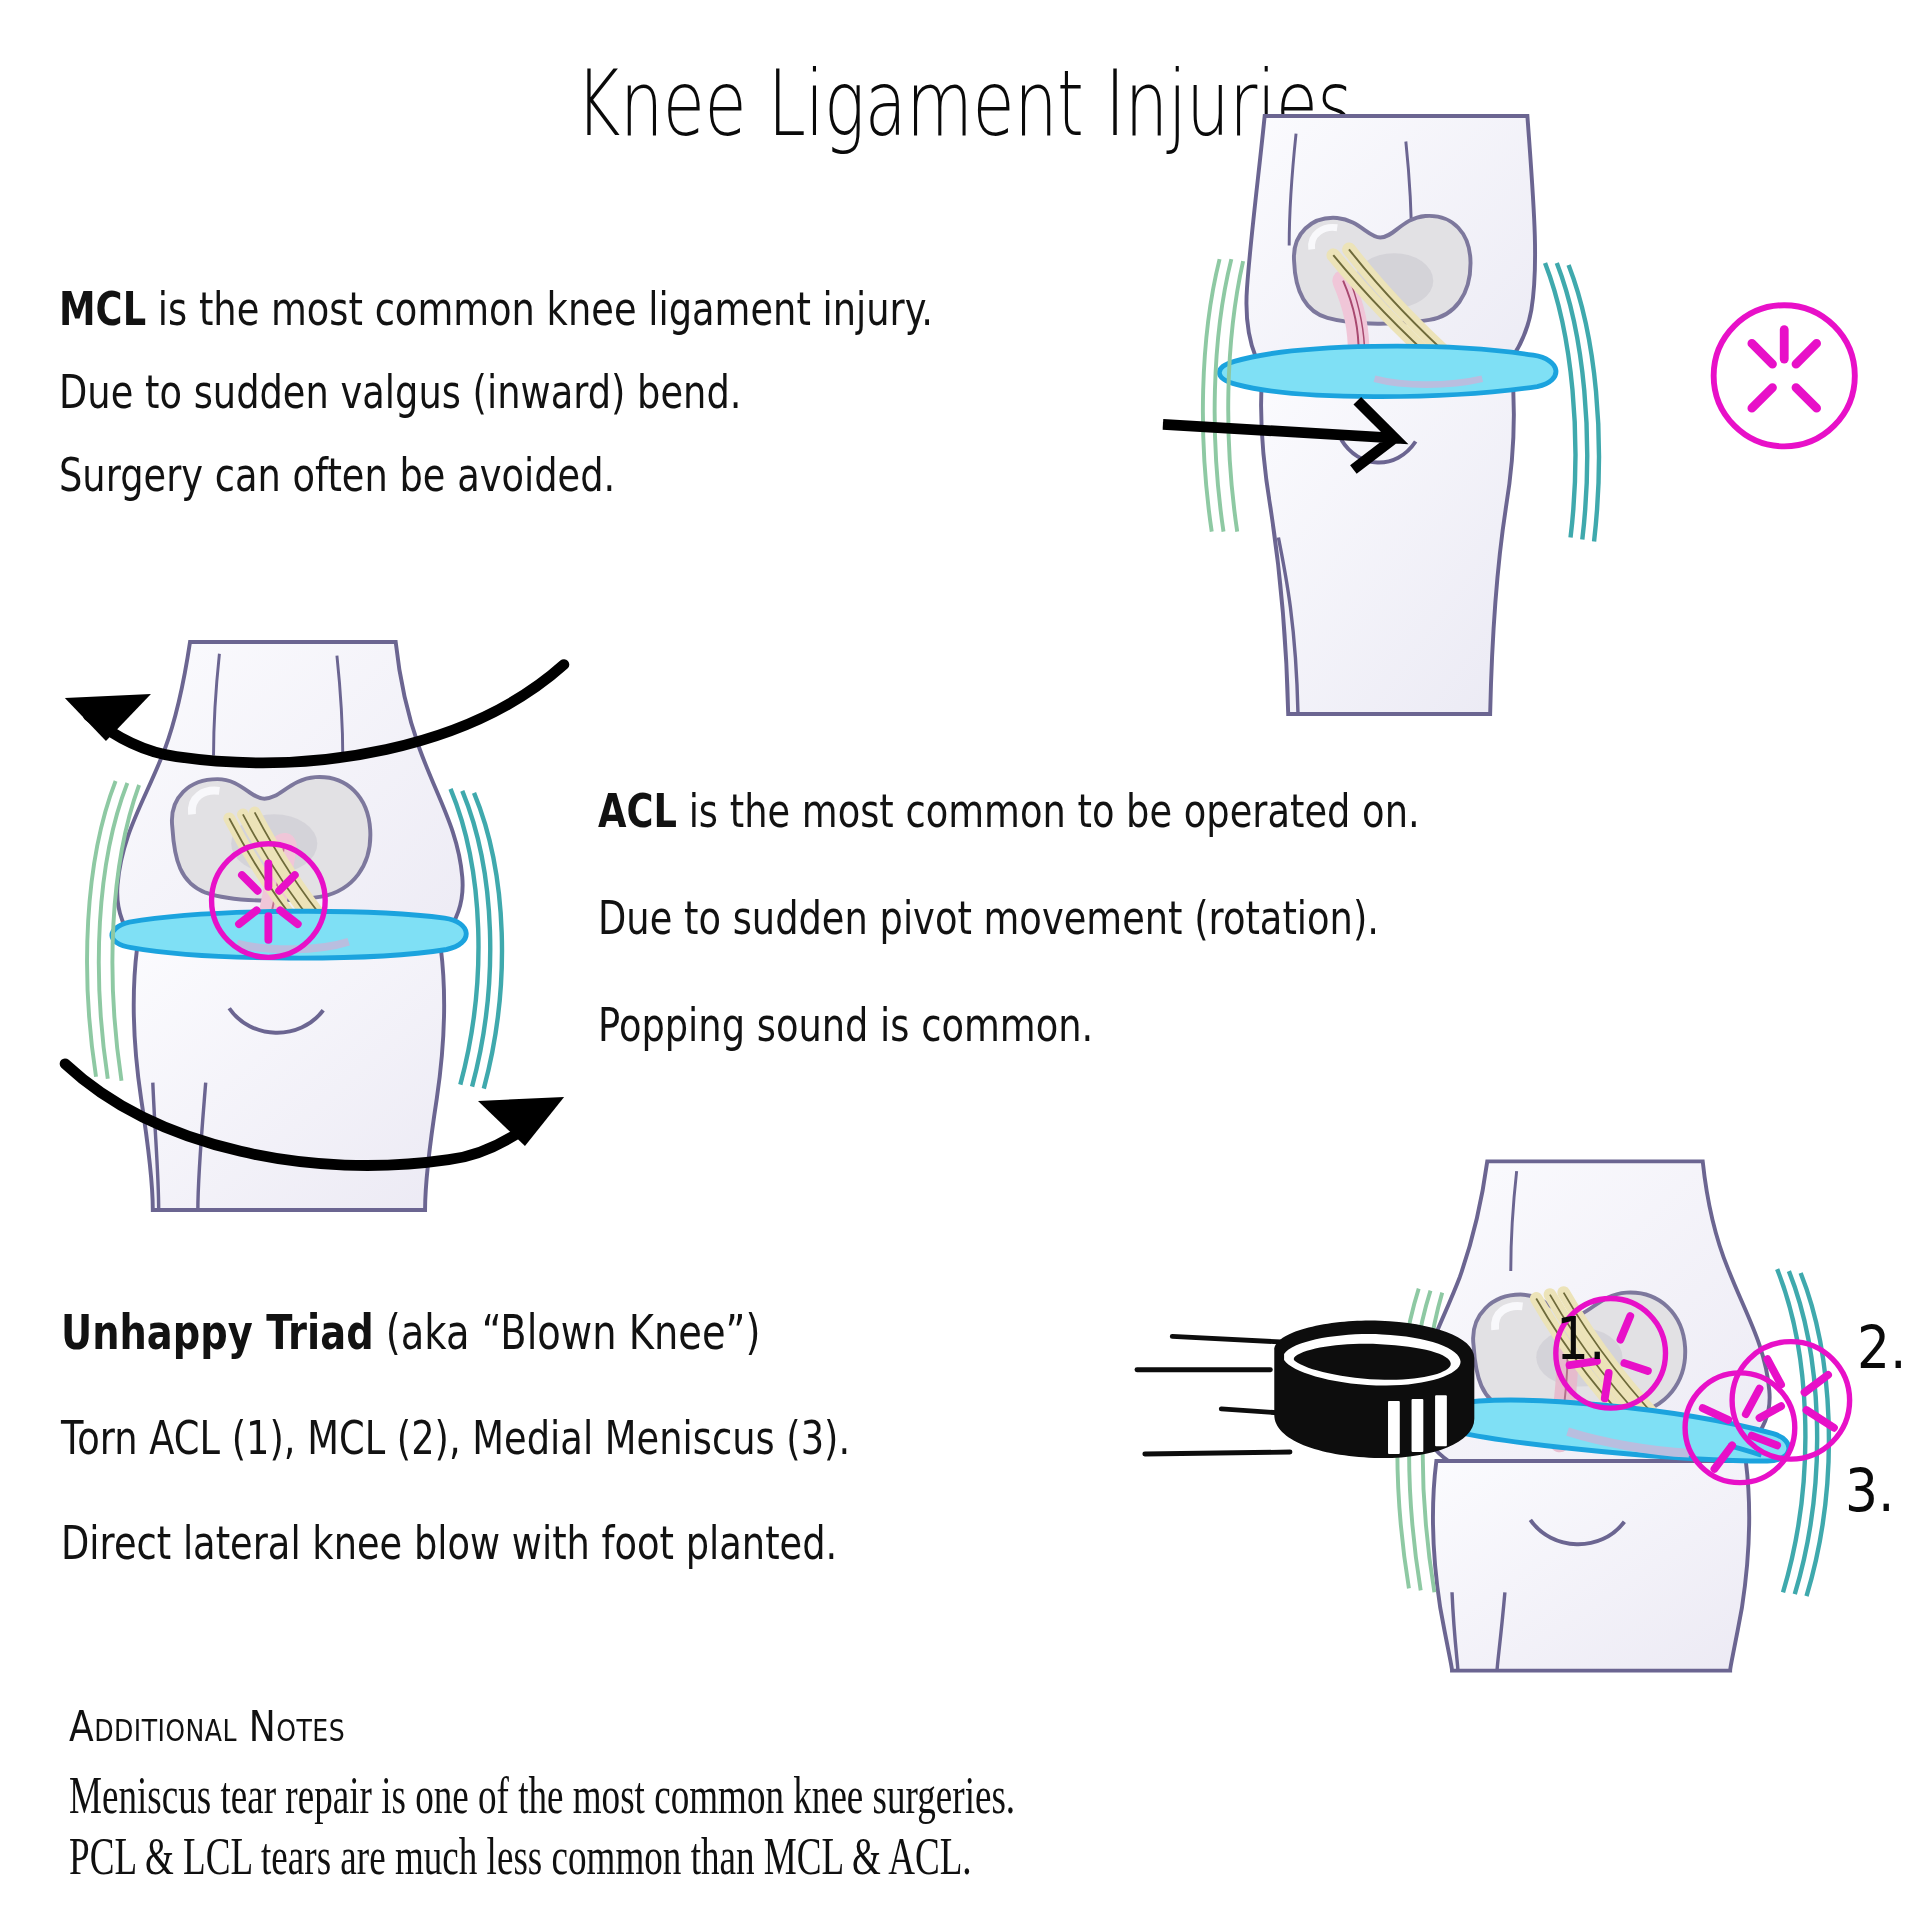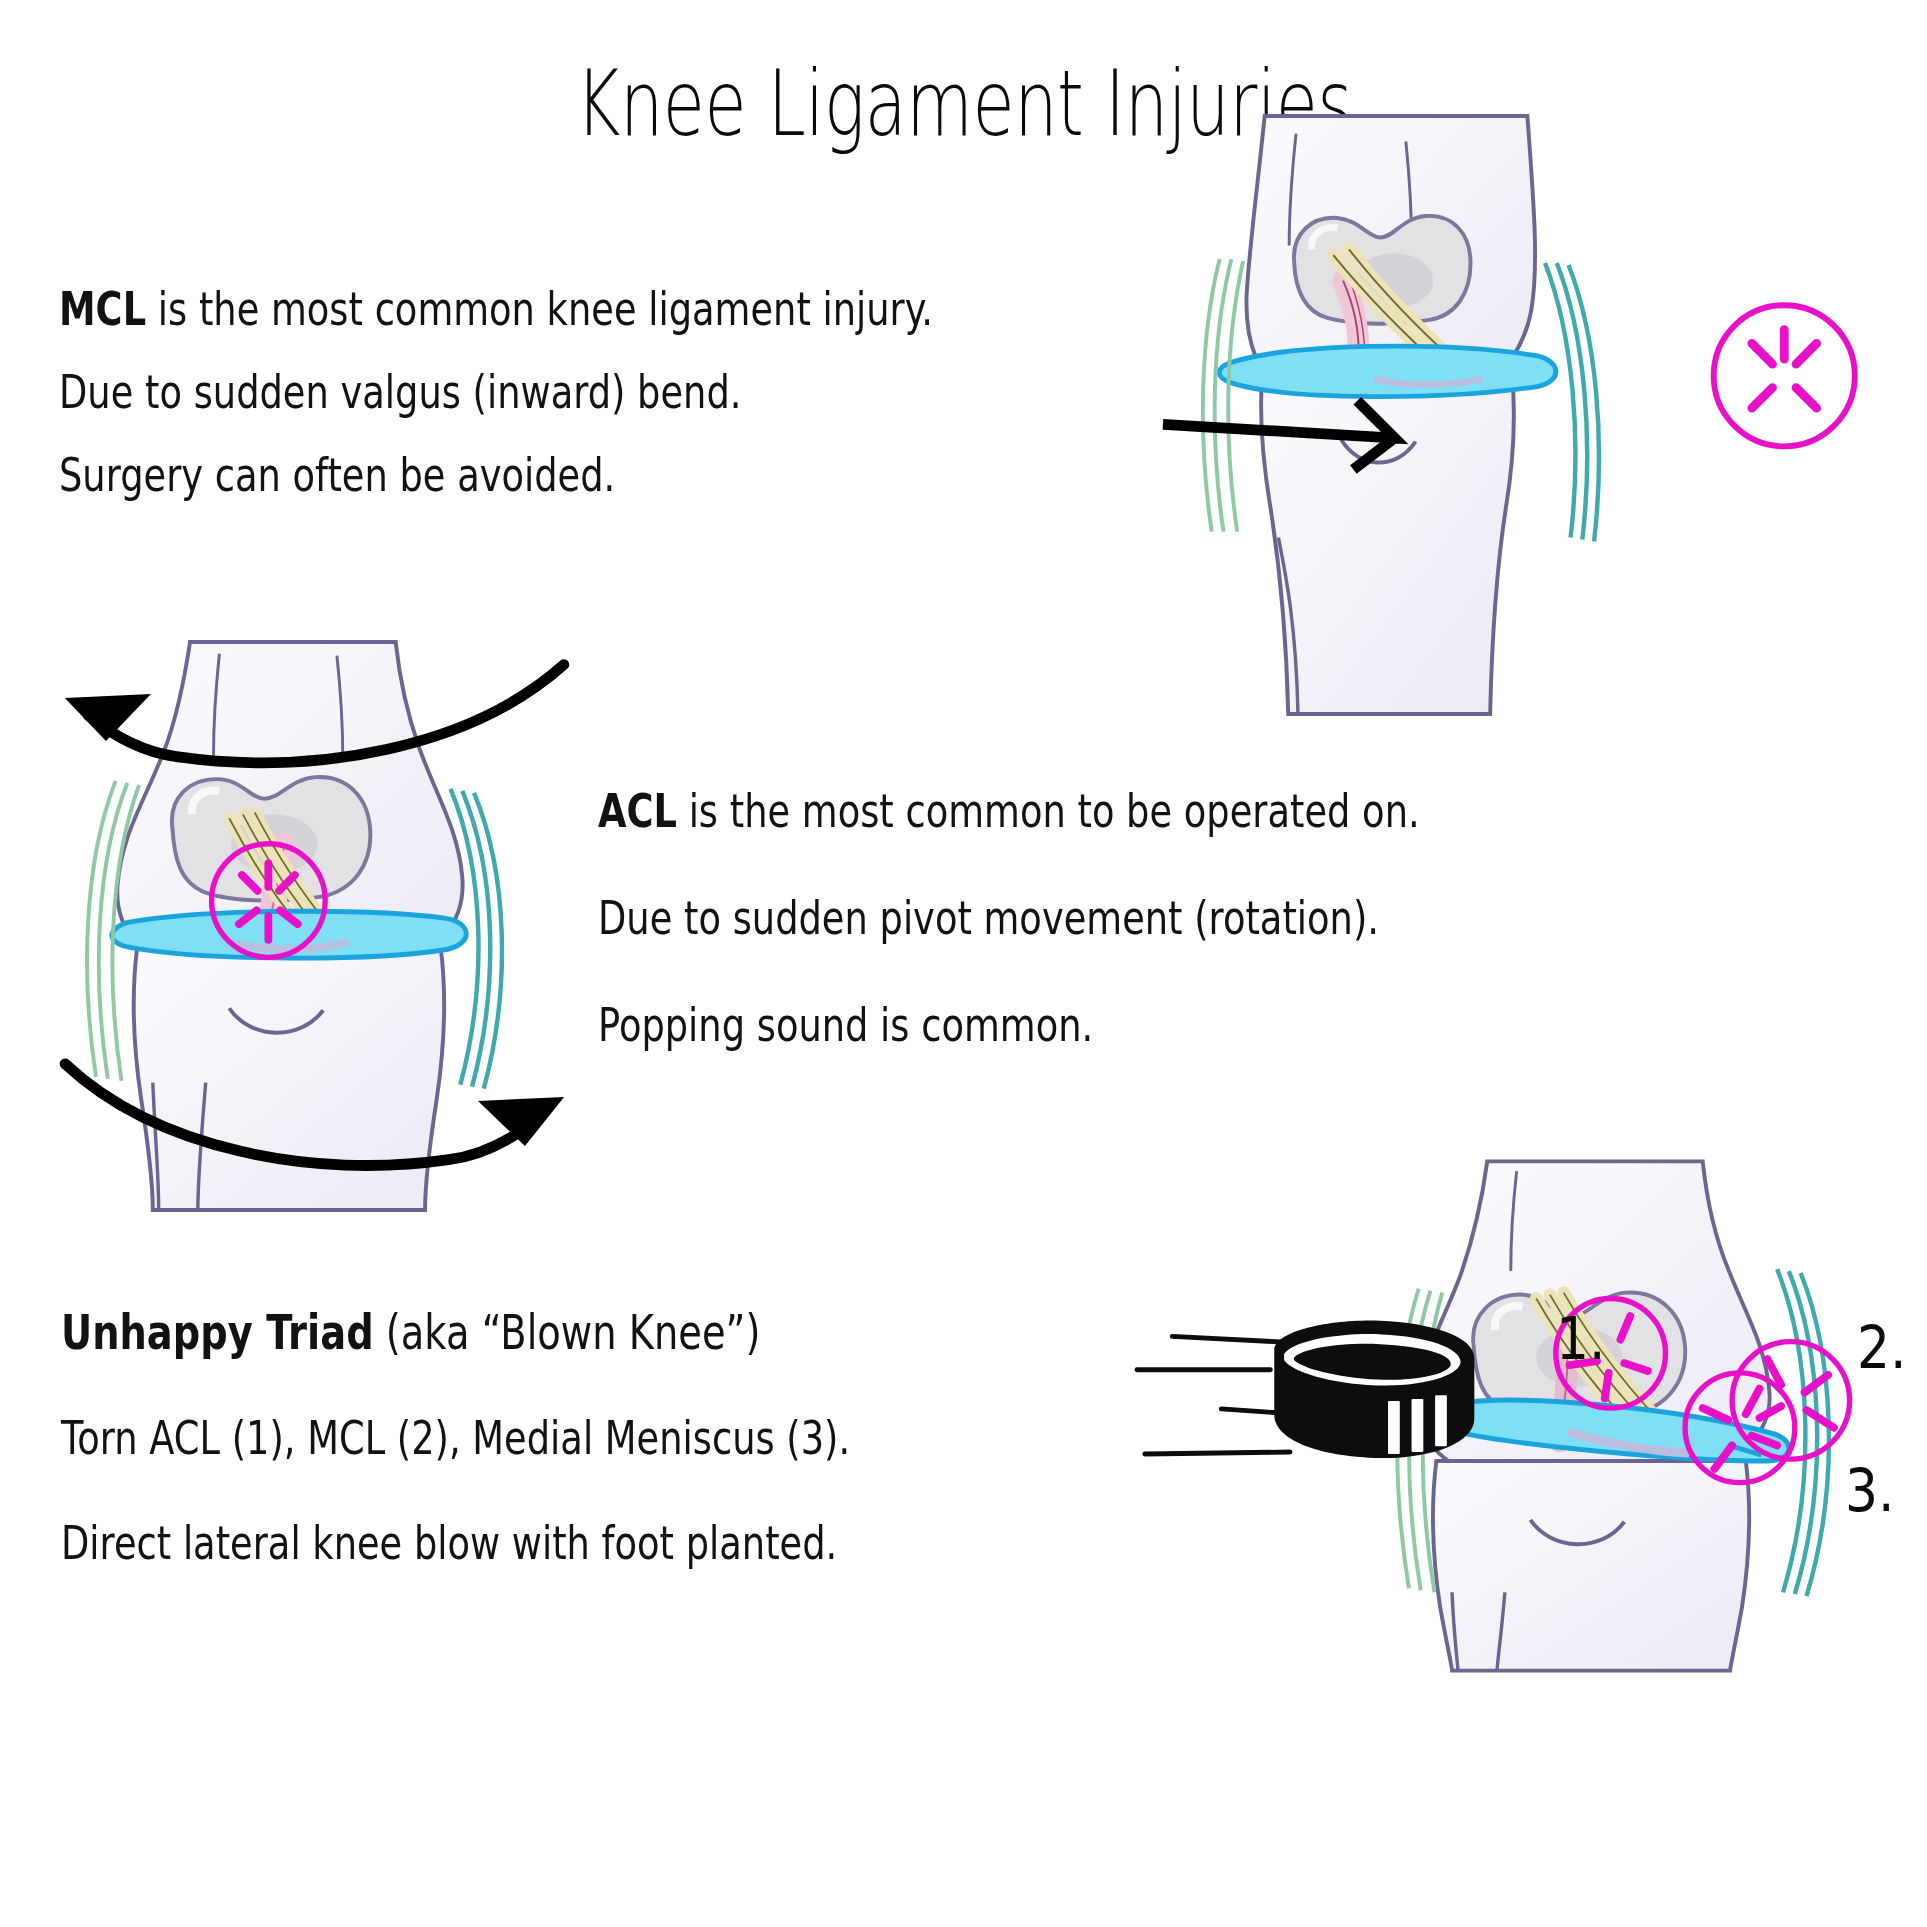--- a/index.html
+++ b/index.html
@@ -140,20 +140,25 @@
   </div>
 
   <div class="textblock" id="triad-block">
     <div class="tline big">
       <b>Unhappy Triad</b><span> (aka “Blown Knee”)</span>
     </div>
     <div class="tline">Torn ACL (1), MCL (2), Medial Meniscus (3).</div>
     <div class="tline">Direct lateral knee blow with foot planted.</div>
   </div>
 
+  <div id="notes">
+    <div id="notes-heading">Additional Notes</div>
+    <div class="note-line">Meniscus tear repair is one of the most common knee surgeries.</div>
+    <div class="note-line">PCL &amp; LCL tears are much less common than MCL &amp; ACL.</div>
+  </div>
 
   <div class="figure" id="fig-mcl">
     <svg viewBox="0 0 660 610" xmlns="http://www.w3.org/2000/svg">
       <defs>
         <linearGradient id="boneG1" x1="0" y1="0" x2="1" y2="1">
           <stop offset="0%" stop-color="#fbfbfe"></stop>
           <stop offset="100%" stop-color="#ebeaf4"></stop>
         </linearGradient>
       </defs>
       <g>

